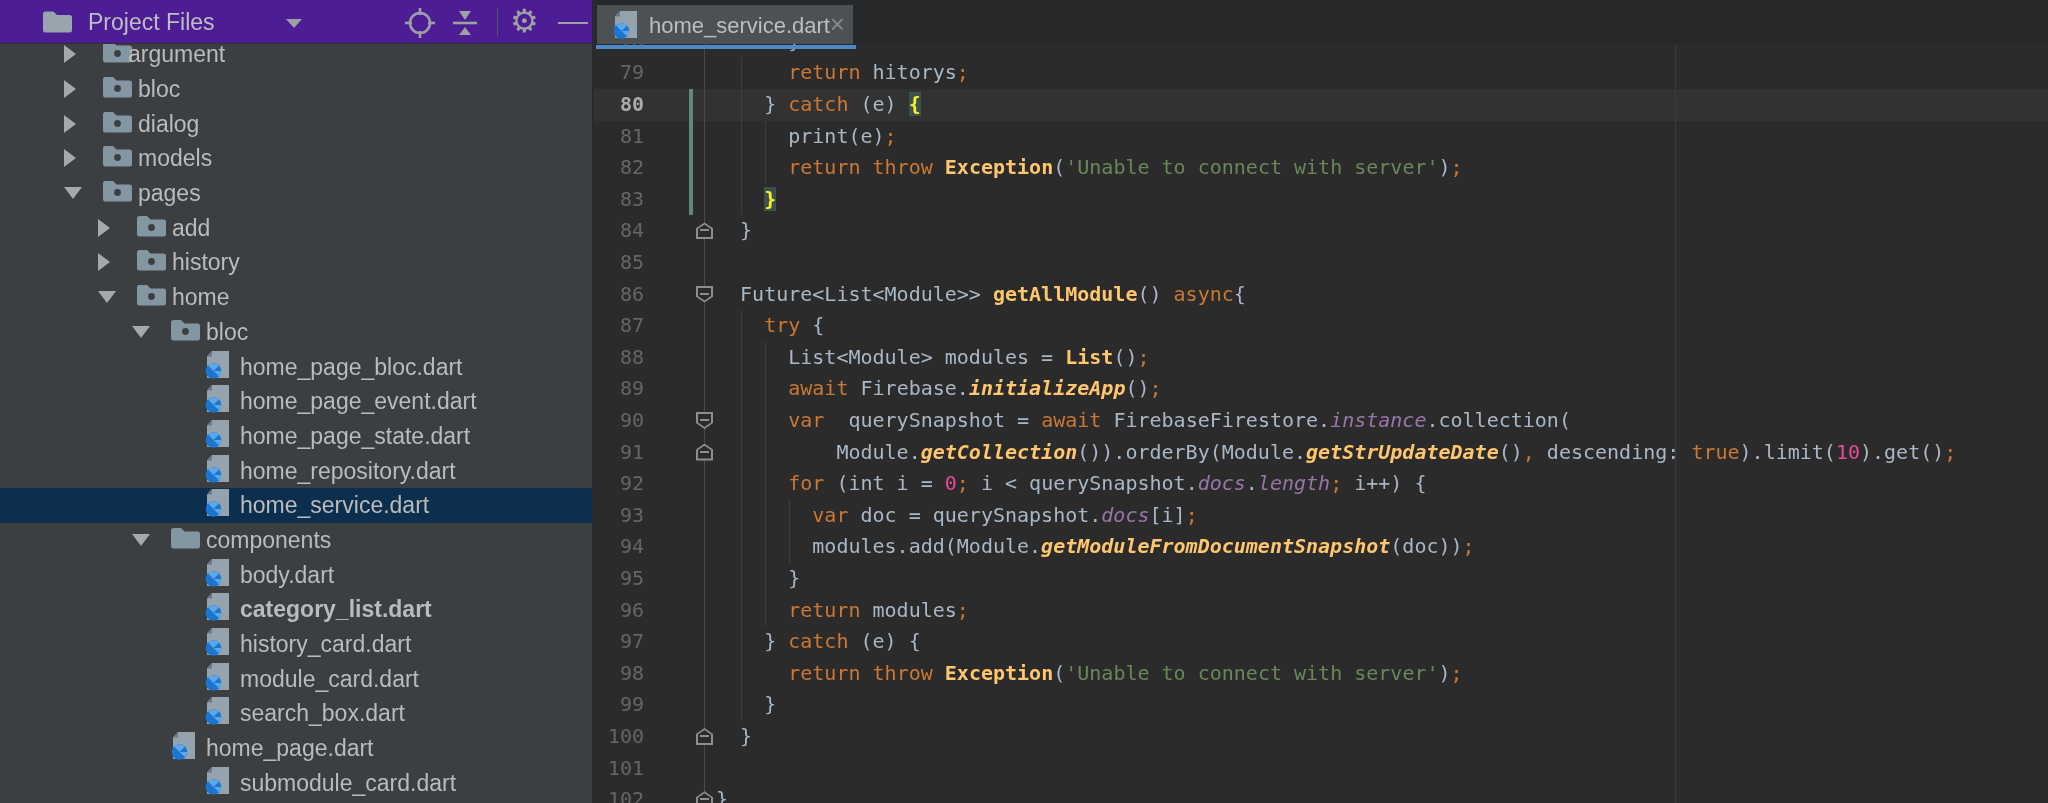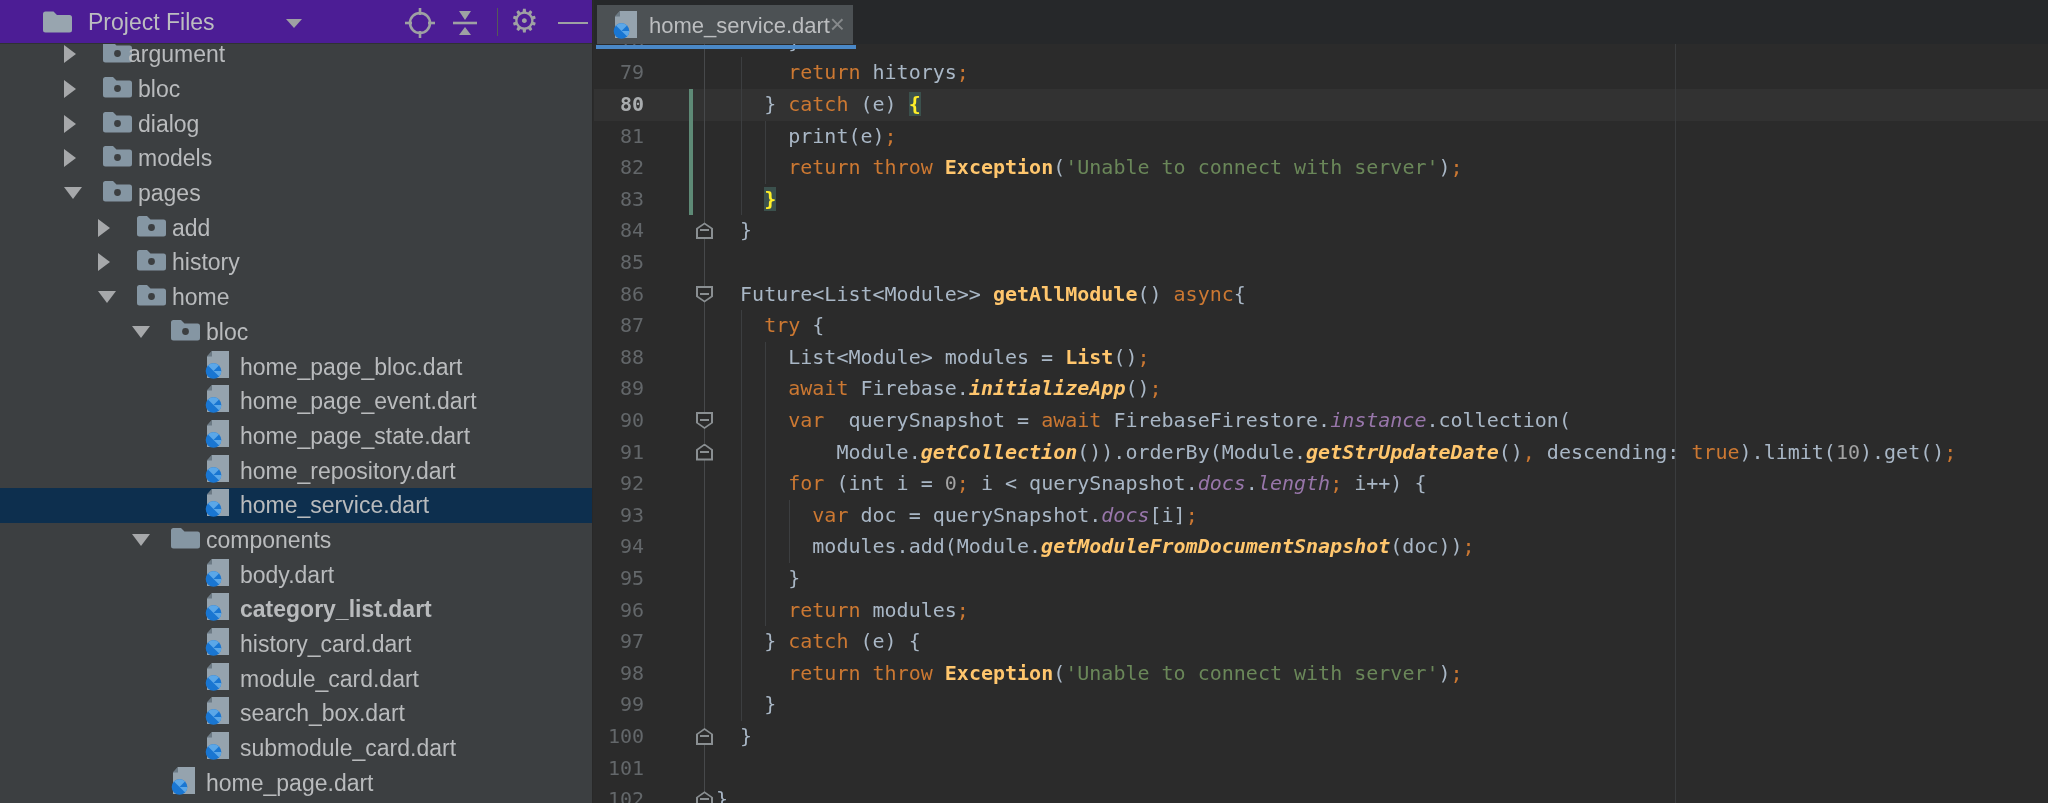--- a/index.html
+++ b/index.html
@@ -52,21 +52,21 @@
   .code-row { position:absolute; left:0; width:1454px; height:31.6px; }
   .code-row.current { background:#323232; }
   .lnum { position:absolute; left:0; top:0; width:50px; height:31.6px; line-height:31.6px;
           text-align:right; font-family:"DejaVu Sans Mono", monospace; font-size:20px; color:#63676a; }
   .current .lnum { color:#a9acae; font-weight:bold; }
   .ctext { position:absolute; left:122px; top:0; height:31.6px; line-height:31.6px;
            font-family:"DejaVu Sans Mono", monospace; font-size:20px; color:#a9b7c6; white-space:pre; }
   .tk-d  { color:#a9b7c6; }
   .tk-k  { color:#cc7832; }
   .tk-s  { color:#6a8759; }
-  .tk-n  { color:#a3a3a3; }
+  .tk-n  { color:#ec4899; }
   .tk-f  { color:#ffc66d; font-weight:bold; }
   .tk-fi { color:#ffc66d; font-weight:bold; font-style:italic; }
   .tk-p  { color:#9876aa; font-style:italic; }
   .tk-m  { color:#ffef28; font-weight:bold; background:#3b514d; }
 
   .gutter-fold-line { position:absolute; left:110px; top:44px; width:1px; height:759px;
                       background:#47494b; z-index:2; }
   .vcs-bar { position:absolute; left:95px; width:4px; background:#5e8a76; z-index:3; }
   .fold-ic { position:absolute; left:102px; width:17px; height:17px; z-index:4; }
   .fold-ic .outer { position:absolute; inset:0; background:#8a8f92; }
@@ -259,38 +259,38 @@
           <span class="ticon" style="left: 204px;"><svg width="27" height="30" viewBox="0 0 27 30">
               <path d="M8 1 L25 1 L25 28 L3 28 L3 6.5 Z" fill="#95a3ae"></path>
               <path d="M8 1 L8 6.5 L3 6.5 Z" fill="#6b7984"></path>
               <circle cx="9.5" cy="21" r="7.8" fill="#1976d2"></circle>
               <path d="M9.5 21 L4 15.5 A7.8 7.8 0 0 1 15 15.5 Z" fill="#5ba7e8"></path>
               <path d="M9.5 21 L15.2 26.4 A7.8 7.8 0 0 0 17.3 21 Z" fill="#5ba7e8"></path>
             </svg></span>
           <span class="tlabel" style="left: 240px;">search_box.dart</span>
         </div>
         <div class="tree-row">
+          <span class="ticon" style="left: 170px;"><svg width="27" height="30" viewBox="0 0 27 30">
+              <path d="M8 1 L25 1 L25 28 L3 28 L3 6.5 Z" fill="#95a3ae"></path>
+              <path d="M8 1 L8 6.5 L3 6.5 Z" fill="#6b7984"></path>
+              <circle cx="9.5" cy="21" r="7.8" fill="#1976d2"></circle>
+              <path d="M9.5 21 L4 15.5 A7.8 7.8 0 0 1 15 15.5 Z" fill="#5ba7e8"></path>
+              <path d="M9.5 21 L15.2 26.4 A7.8 7.8 0 0 0 17.3 21 Z" fill="#5ba7e8"></path>
+            </svg></span>
+          <span class="tlabel" style="left: 206px;">home_page.dart</span>
+        </div>
+        <div class="tree-row">
           <span class="ticon" style="left: 204px;"><svg width="27" height="30" viewBox="0 0 27 30">
               <path d="M8 1 L25 1 L25 28 L3 28 L3 6.5 Z" fill="#95a3ae"></path>
               <path d="M8 1 L8 6.5 L3 6.5 Z" fill="#6b7984"></path>
               <circle cx="9.5" cy="21" r="7.8" fill="#1976d2"></circle>
               <path d="M9.5 21 L4 15.5 A7.8 7.8 0 0 1 15 15.5 Z" fill="#5ba7e8"></path>
               <path d="M9.5 21 L15.2 26.4 A7.8 7.8 0 0 0 17.3 21 Z" fill="#5ba7e8"></path>
             </svg></span>
           <span class="tlabel" style="left: 240px;">submodule_card.dart</span>
-        </div>
-        <div class="tree-row">
-          <span class="ticon" style="left: 170px;"><svg width="27" height="30" viewBox="0 0 27 30">
-              <path d="M8 1 L25 1 L25 28 L3 28 L3 6.5 Z" fill="#95a3ae"></path>
-              <path d="M8 1 L8 6.5 L3 6.5 Z" fill="#6b7984"></path>
-              <circle cx="9.5" cy="21" r="7.8" fill="#1976d2"></circle>
-              <path d="M9.5 21 L4 15.5 A7.8 7.8 0 0 1 15 15.5 Z" fill="#5ba7e8"></path>
-              <path d="M9.5 21 L15.2 26.4 A7.8 7.8 0 0 0 17.3 21 Z" fill="#5ba7e8"></path>
-            </svg></span>
-          <span class="tlabel" style="left: 206px;">home_page.dart</span>
         </div>
       </div>
 
     <div id="panel-header">
       <span class="hfolder">
         <svg width="31" height="26" viewBox="0 0 31 26">
             <path d="M1 5 Q1 2.5 3.5 2.5 L11.5 2.5 L15 6 L27.5 6 Q30 6 30 8.5 L30 21 Q30 23.5 27.5 23.5 L3.5 23.5 Q1 23.5 1 21 Z" fill="#98a5af"></path>
           </svg>
       </span>
       <span id="panel-title">Project Files</span>

